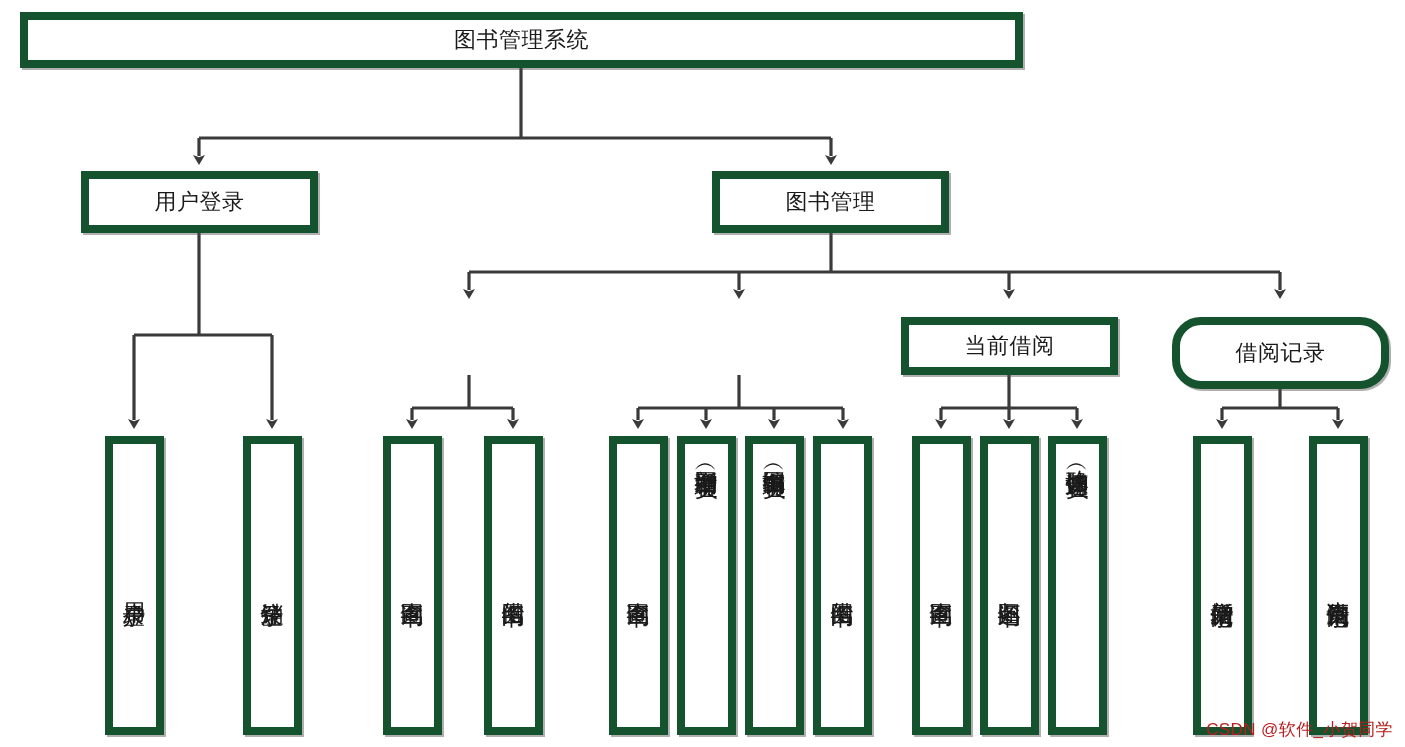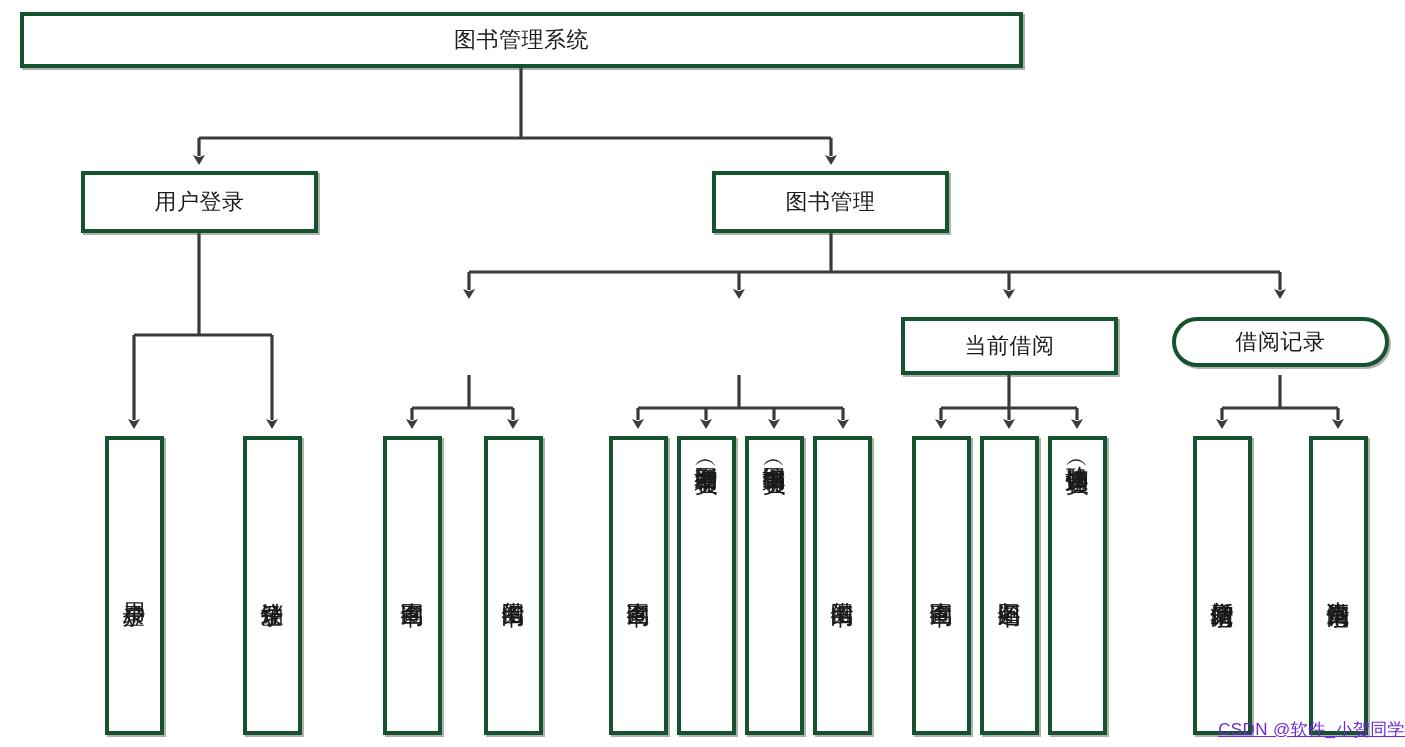--- a/index.html
+++ b/index.html
@@ -22,21 +22,21 @@
     left: 0;
     top: 0;
     width: 1405px;
     height: 747px;
     pointer-events: none;
   }
   .node {
     position: absolute;
     box-sizing: border-box;
     background: #ffffff;
-    border: 4px solid #14532d;
+    border: 8px solid #14532d;
     box-shadow: 2px 2px 0 0 rgba(80,80,80,0.45);
     display: flex;
     align-items: center;
     justify-content: center;
     color: #1a1a1a;
   }
   .node .label {
     display: block;
     text-align: center;
     line-height: 1.28;
@@ -56,27 +56,26 @@
     font-size: 23px;
     letter-spacing: 1px;
     line-height: 1.05;
   }
   .node.vert.centered {
     align-items: center;
     padding-top: 0;
   }
   .watermark {
     position: absolute;
-    right: 0;
+    right: 12px;
     bottom: 6px;
     font-size: 17px;
-    color: #6d28d9;
+    color: #b91c1c;
     white-space: nowrap;
     letter-spacing: 0.4px;
-    text-decoration: underline;
   }
 </style>
 </head>
 <body>
 
 <div id="diagram-root">
 
   <svg class="edges" viewBox="0 0 1405 747" xmlns="http://www.w3.org/2000/svg">
     <defs>
       <marker id="arrow" markerWidth="10" markerHeight="12" refX="1" refY="6" orient="auto" markerUnits="userSpaceOnUse">
@@ -138,21 +137,21 @@
   <div class="node horiz" style="left:712px; top:171px; width:237px; height:62px;">
     <span class="label">图书管理</span>
   </div>
 
 
 
   <div class="node horiz" style="left:901px; top:317px; width:217px; height:58px;">
     <span class="label">当前借阅</span>
   </div>
 
-  <div class="node horiz" style="left:1172px; top:317px; width:217px; height:50px;border-radius:29px;">
+  <div class="node horiz" style="left:1172px; top:317px; width:217px; height:72px;border-radius:29px;">
     <span class="label">借阅记录</span>
   </div>
 
   <div class="node vert centered" style="left:105px; top:436px; width:59px; height:299px;">
     <span class="label">用户登录</span>
   </div>
 
   <div class="node vert centered" style="left:243px; top:436px; width:59px; height:299px;">
     <span class="label">注销登录</span>
   </div>

